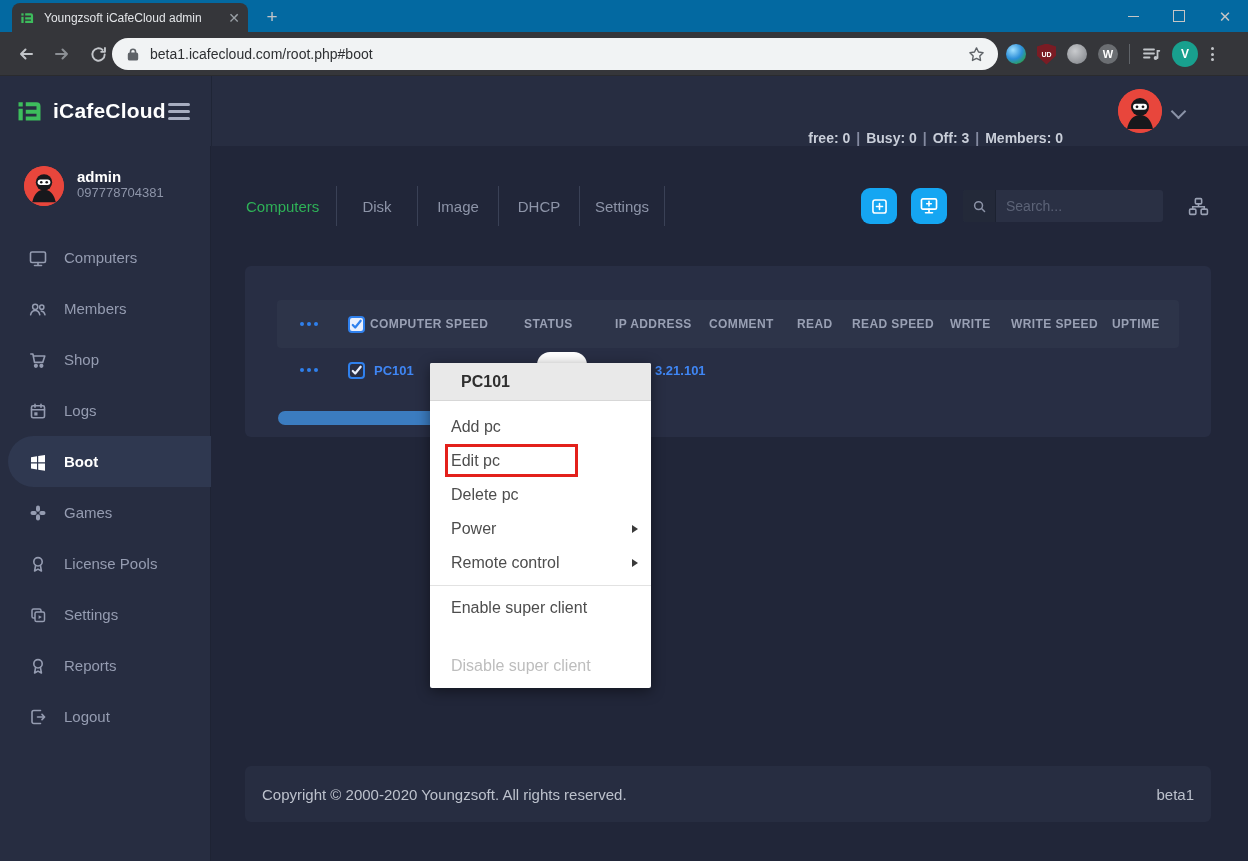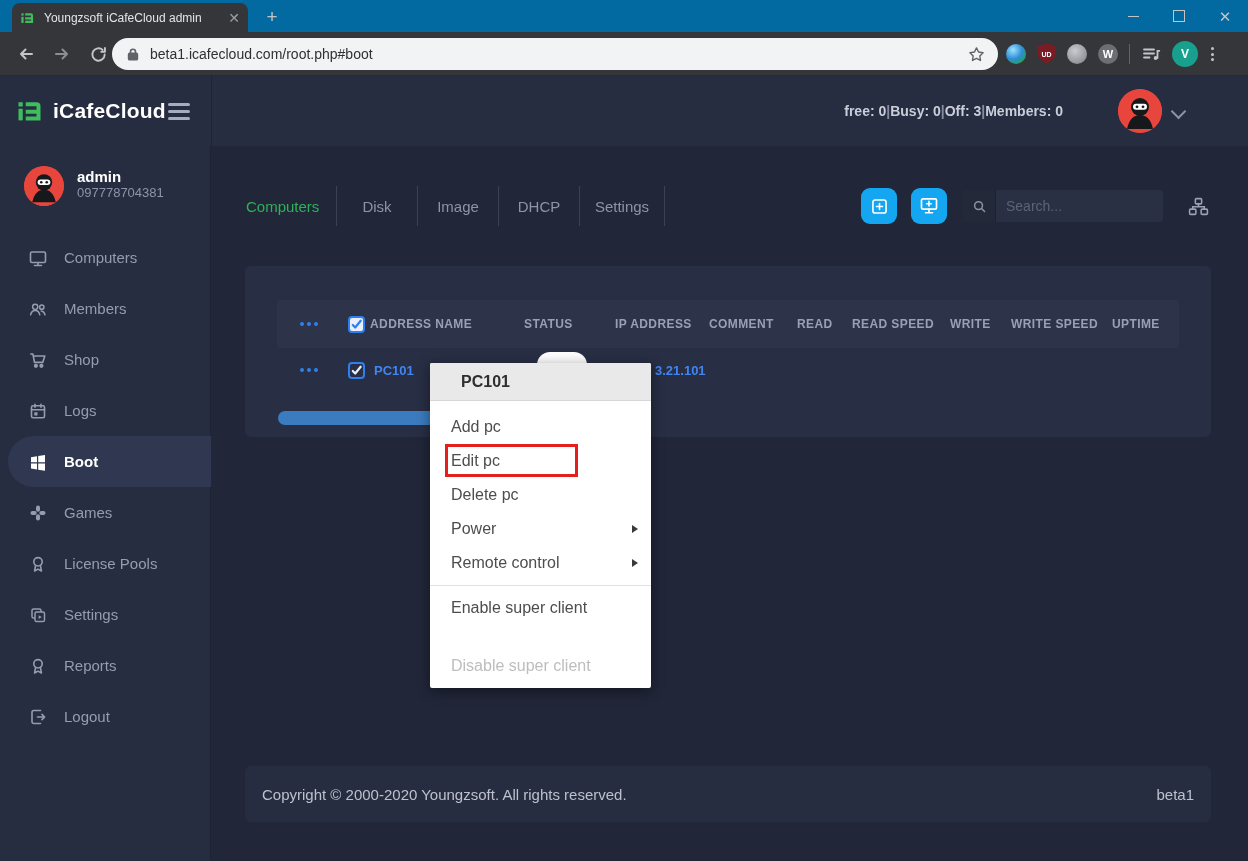--- a/index.html
+++ b/index.html
@@ -40,21 +40,21 @@
   .kebab{display:flex;flex-direction:column;gap:2.5px;padding:2px;}
   .kebab i{width:3px;height:3px;border-radius:50%;background:#c2c5c9;}
 
   
   .appheader{position:absolute;left:0;top:76px;width:1248px;height:70px;background:#272d41;}
   .appheader .vline{position:absolute;left:211px;top:0;width:1px;height:70px;background:#1f2536;}
   .brand{position:absolute;left:16px;top:0;height:70px;display:flex;align-items:center;gap:7px;}
   .brand-text{font-size:21px;font-weight:bold;color:#fff;letter-spacing:.2px;}
   .hamburger{position:absolute;left:168px;top:27px;display:flex;flex-direction:column;gap:4px;}
   .hamburger i{width:22px;height:3px;border-radius:2px;background:#a7adc0;}
-  .stats{position:absolute;right:185px;top:0;height:70px;display:flex;align-items:center;gap:0;
+  .stats{position:absolute;right:185px;top:0;height:70px;display:flex;align-items:flex-end;gap:6px;
     font-size:14px;font-weight:bold;color:#c9ced9;}
   .stat-sep{color:#848aa0;}
   .avatar-btn{position:absolute;right:86px;top:13px;width:44px;height:44px;border-radius:50%;
     background:#e8463c;overflow:hidden;}
   .chevron{position:absolute;right:64px;top:30px;width:9px;height:9px;border-right:2px solid #8b93a7;
     border-bottom:2px solid #8b93a7;transform:rotate(45deg);}
 
   
   .sidebar{position:absolute;left:0;top:146px;width:211px;height:715px;background:#272d41;
     border-right:1px solid #1e2334;box-sizing:border-box;}
@@ -397,21 +397,21 @@
               <i></i>
             </span>
           </div>
         <div class="hcell" style="left:71px;">
           <span class="cbox lightfill">
             <svg width="13" height="13" viewBox="0 0 14 14" fill="none" stroke="#2f80ed" stroke-width="2.4" stroke-linecap="round" stroke-linejoin="round">
                 <path d="M3 7.5l2.6 2.7L11.5 3"></path>
               </svg>
           </span>
         </div>
-        <div class="hcell" style="left:93px;">ADDRESS NAME</div>
+        <div class="hcell" style="left:93px;">COMPUTER SPEED</div>
         <div class="hcell" style="left:247px;">STATUS</div>
         <div class="hcell" style="left:338px;">IP ADDRESS</div>
         <div class="hcell" style="left:432px;">COMMENT</div>
         <div class="hcell" style="left:520px;">READ</div>
         <div class="hcell" style="left:575px;">READ SPEED</div>
         <div class="hcell" style="left:673px;">WRITE</div>
         <div class="hcell" style="left:734px;">WRITE SPEED</div>
         <div class="hcell" style="left:835px;">UPTIME</div>
       </div>
 

